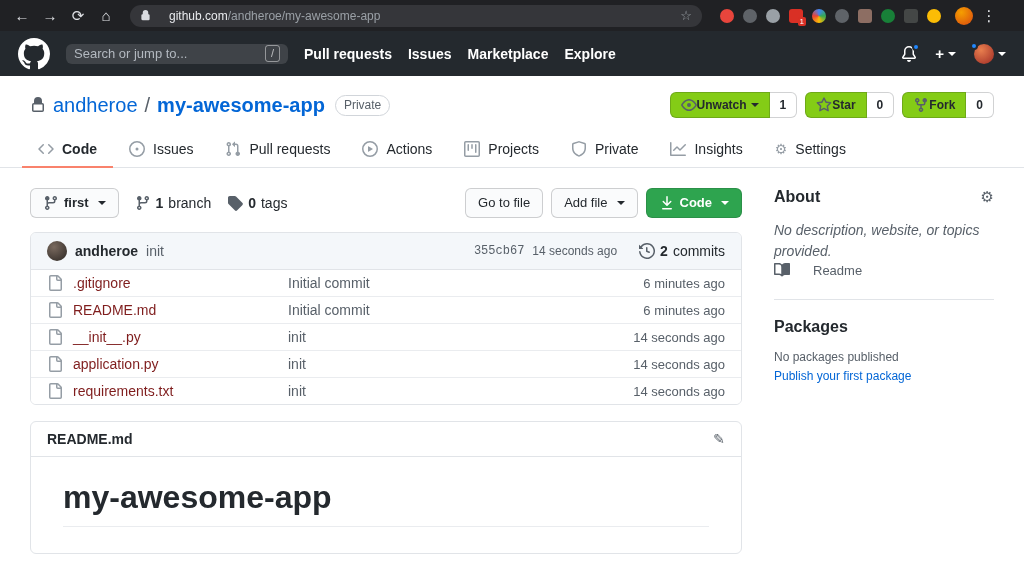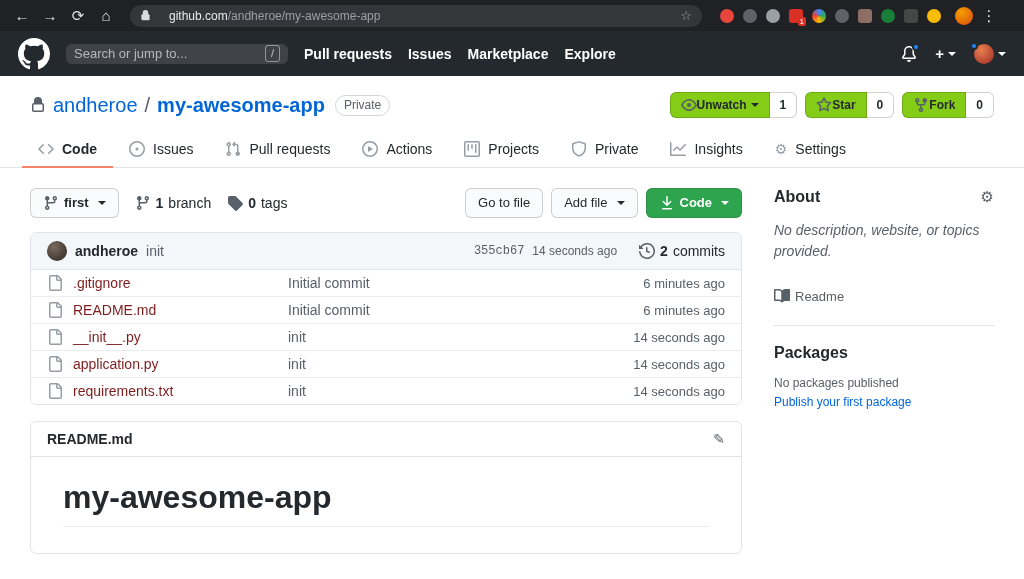--- a/index.html
+++ b/index.html
@@ -113,21 +113,21 @@
   .readme-body { padding:22px 32px 26px; }
   .readme-body h1 { font-size:32px; font-weight:700; padding-bottom:10px; border-bottom:1px solid #eaecef; }
 
   
   .side-sec { padding-bottom:18px; border-bottom:1px solid #e1e4e8; margin-bottom:18px; }
   .side-sec:last-child { border-bottom:0; }
   .side-title-row { display:flex; align-items:center; margin-bottom:14px; }
   .side-title { font-size:16px; font-weight:700; color:#24292e; }
   .side-gear { margin-left:auto; color:#586069; font-size:15px; cursor:pointer; }
   .about-desc { font-style:italic; color:#586069; font-size:14px; line-height:1.5; }
-  .about-readme { margin-top:26px; display:inline-flex; align-items:center; gap:5px; color:#586069; font-size:13px; cursor:pointer; }
+  .about-readme { margin-top:0; display:inline-flex; align-items:center; gap:23px; color:#586069; font-size:13px; cursor:pointer; }
   .side-empty { font-size:12px; color:#586069; }
   .side-link { display:inline-block; margin-top:5px; font-size:12px; color:#0366d6; }
 </style>
 </head>
 <body>
 
 <div class="screen">
 
   <div class="browser-bar">
     <span class="bicon">←</span>

